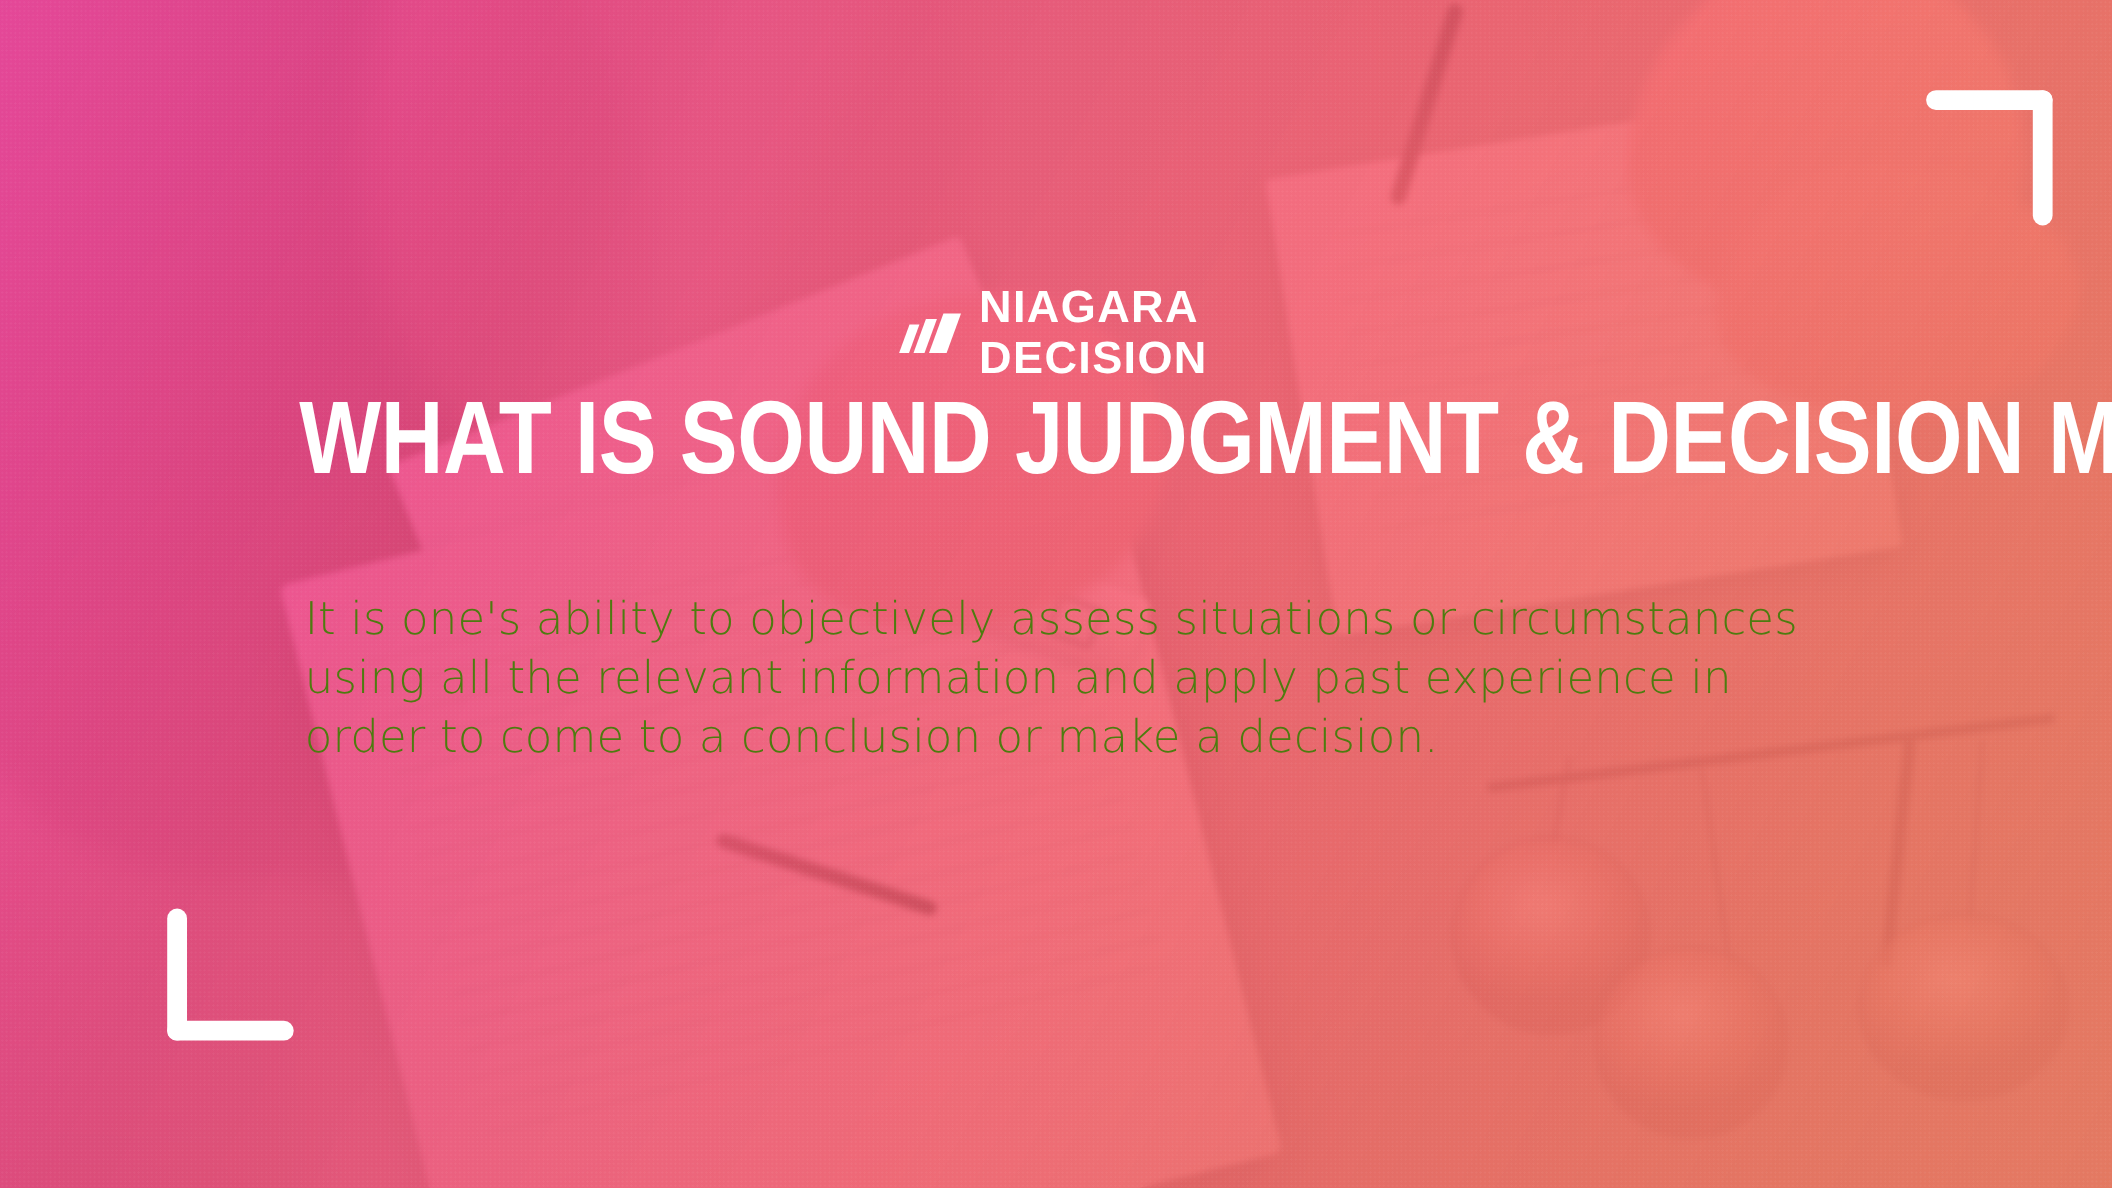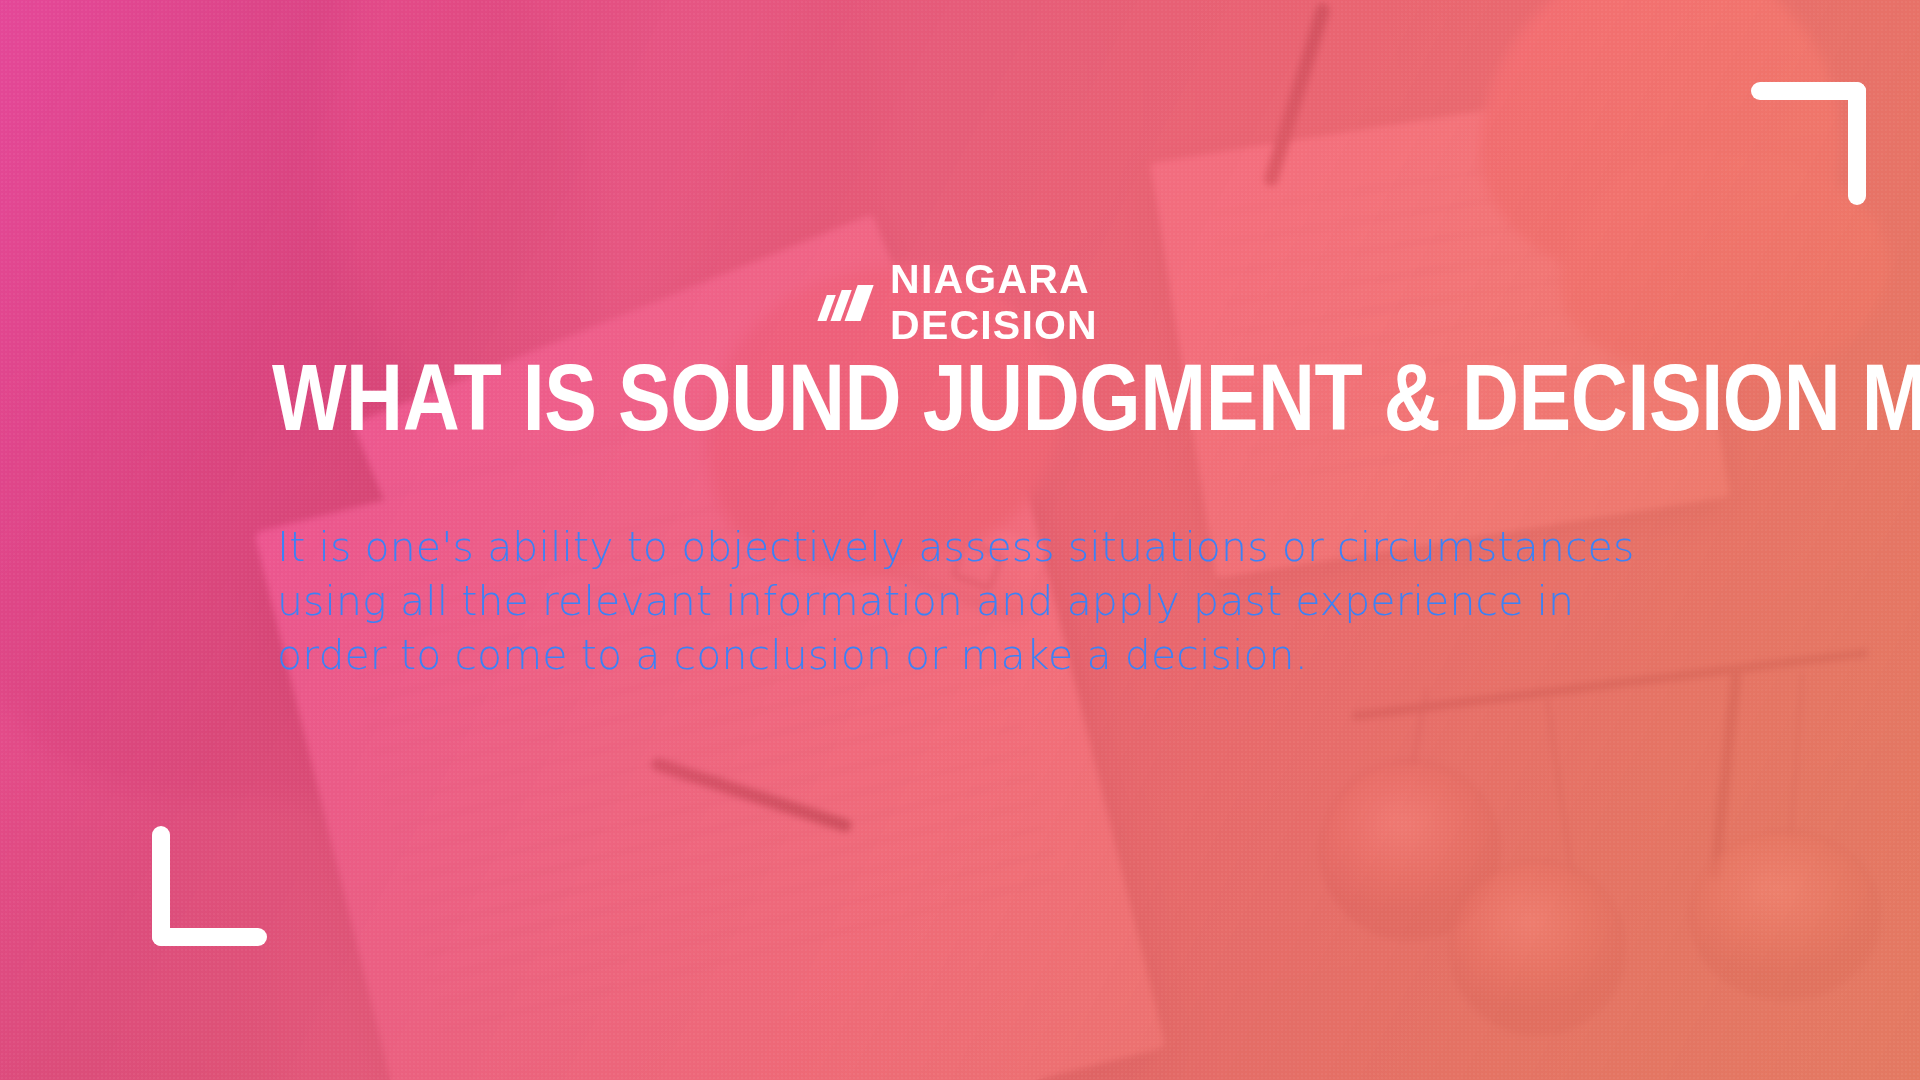--- a/index.html
+++ b/index.html
@@ -283,23 +283,23 @@
     letter-spacing:-0.5px;
     transform:scaleX(.84);
     transform-origin:left top;
     white-space:nowrap;
     text-transform:uppercase;
   }
 
   
   #body-copy{
     position:absolute;
-    left:277px;top:520px;
+    left:277px;top:535px;
     width:1380px;
-    color:#3b82f6;
+    color:#4d7c0f;
     font-family:"DejaVu Sans","Liberation Sans",sans-serif;
     font-weight:300;
     font-size:41px;
     line-height:54px;
     letter-spacing:.1px;
   }
 </style>
 </head>
 <body>
 

